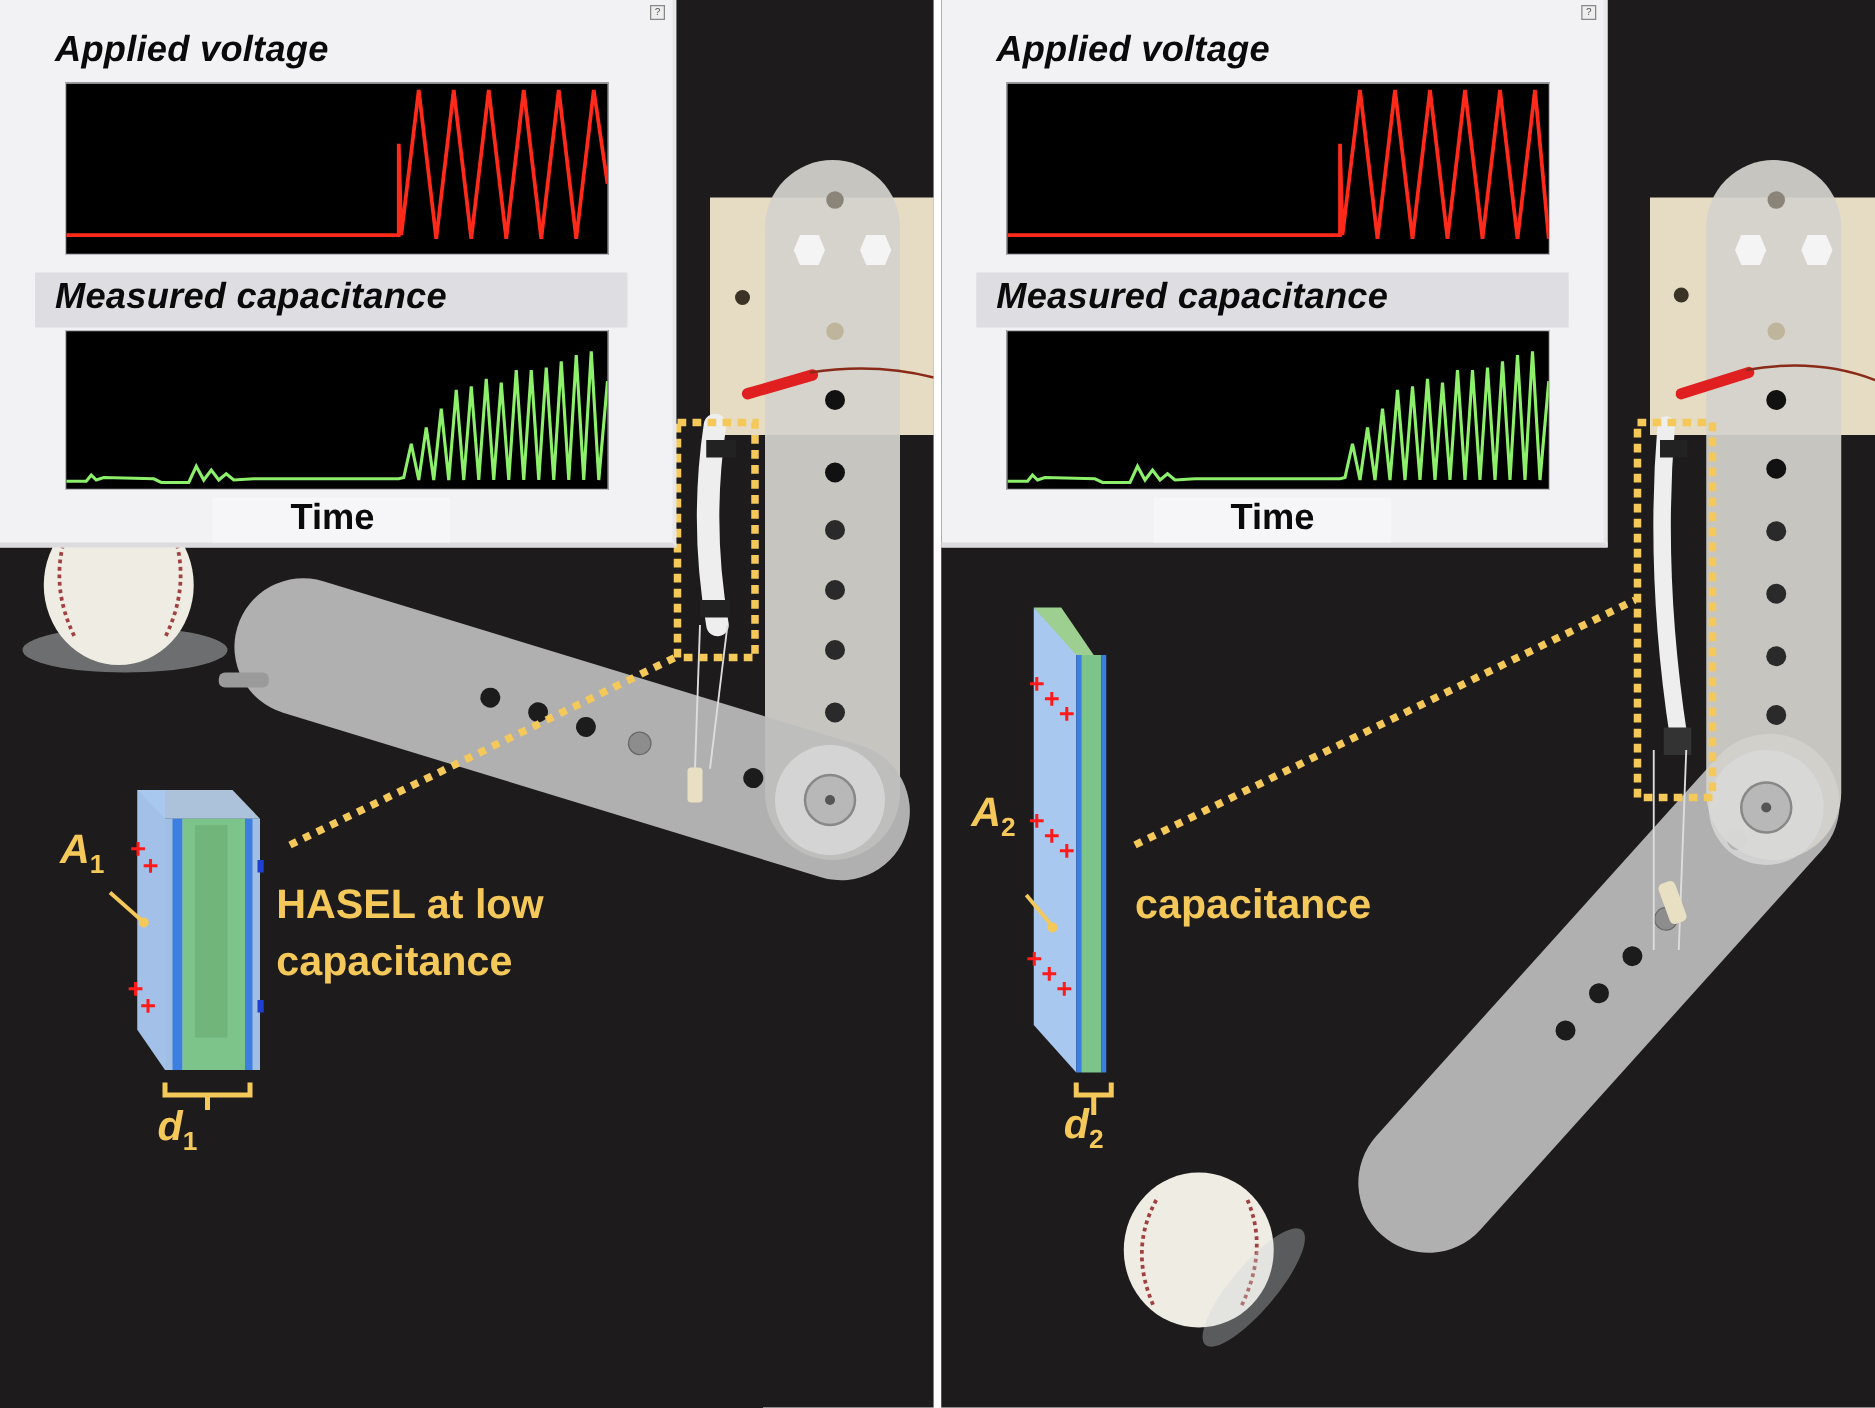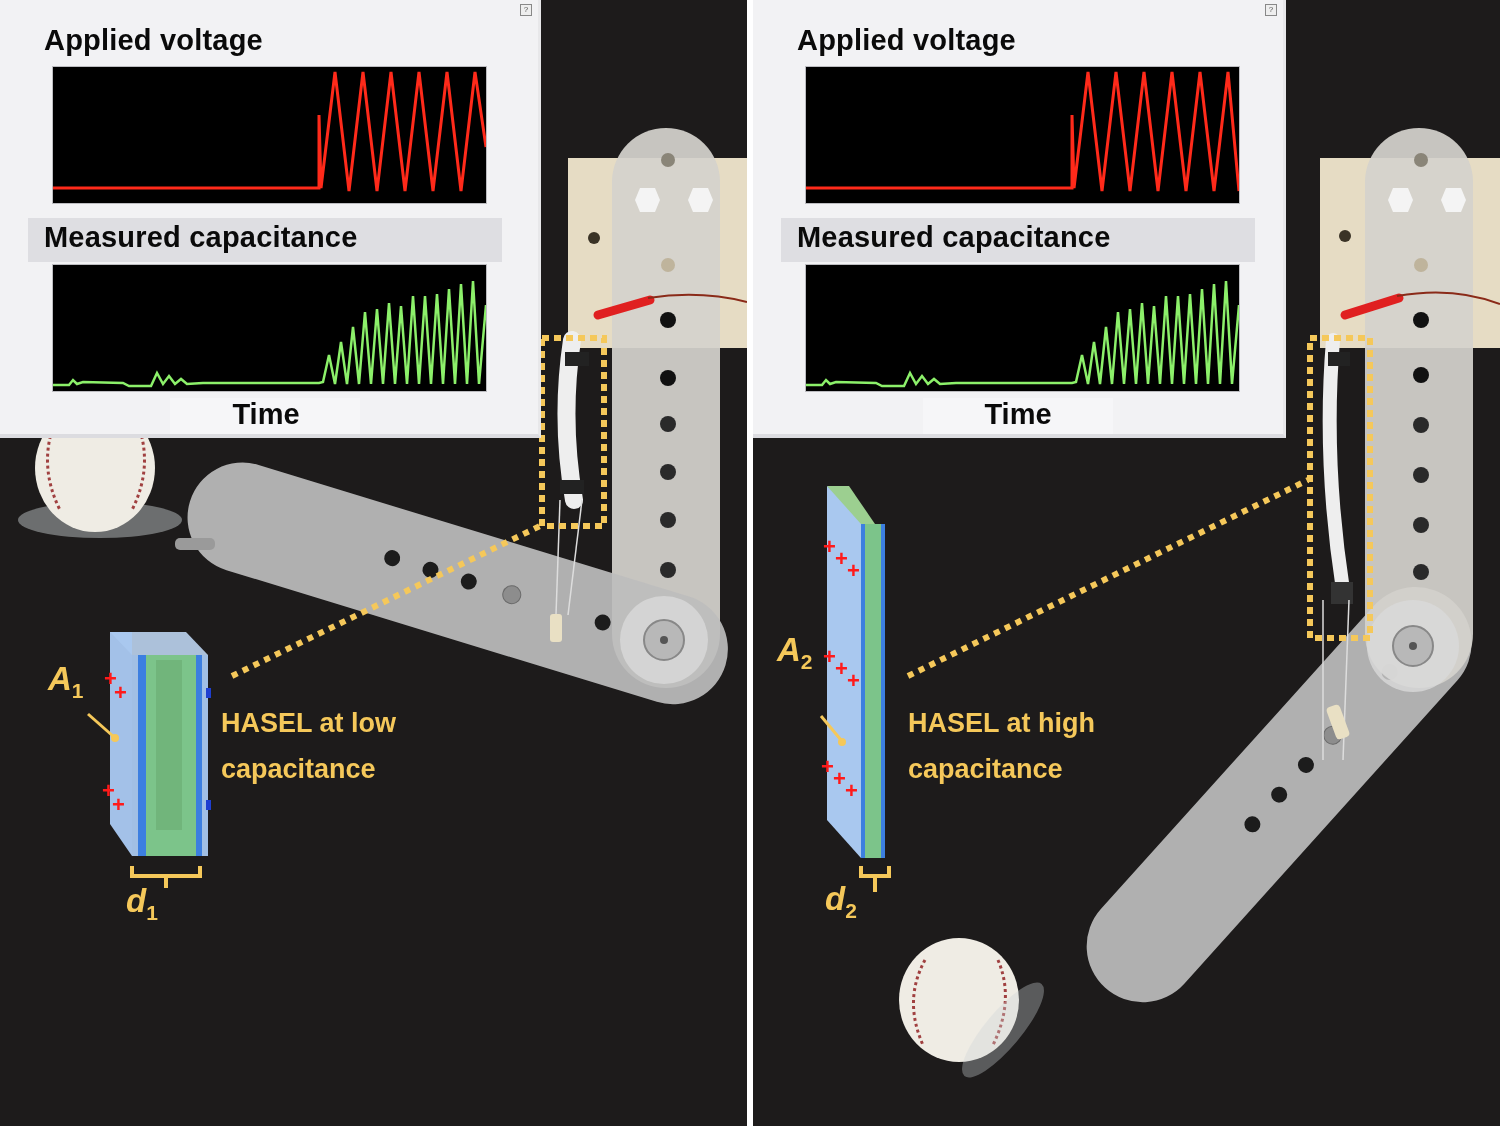--- a/index.html
+++ b/index.html
@@ -7,35 +7,35 @@
          font-family:"Liberation Sans", "DejaVu Sans", sans-serif; }
   .panel { position:absolute; top:0; width:747px; height:1126px; background:#1d1b1b; overflow:hidden; }
   .panel.left { left:0; }
   .panel.right { left:753px; }
   .divider { position:absolute; left:747px; top:0; width:6px; height:1126px; background:#ffffff; }
 
   
   .screen { position:absolute; top:0; left:0; width:538px; height:434px; background:#f2f2f4;
             border-right:3px solid #e8e8ea; border-bottom:4px solid #dcdce0; }
   .panel.right .screen { width:530px; }
-  .screen-title { position:absolute; left:44px; font-weight:bold; font-size:29px; color:#0a0a0a; letter-spacing:0.2px; }
+  .screen-title { position:absolute; left:44px; font-weight:bold; font-size:29px; color:#0a0a0a; letter-spacing:0.2px;font-style:italic; }
   .title-bar { position:absolute; left:28px; height:44px; background:#dedee2; }
   .plot { position:absolute; left:52px; width:433px; background:#000; border:1px solid #bcbcc0; }
   .plot svg { display:block; width:100%; height:100%; }
   .ticks { position:absolute; left:30px; width:20px; font-size:5px; color:#9a9aa0; text-align:right; }
   .time-label { position:absolute; top:398px; width:100%; text-align:center; font-weight:bold; font-size:29px; color:#0a0a0a; }
   .time-bar { position:absolute; top:398px; left:170px; width:190px; height:36px; background:#f6f6f8; }
   .help-btn { position:absolute; top:4px; right:6px; width:10px; height:10px; border:1px solid #888; font-size:8px;
               line-height:10px; text-align:center; color:#555; background:#eee; }
 
   
   .photo { position:absolute; left:0; top:0; width:747px; height:1126px; }
 
   
-  .caption { position:absolute; color:#f5c85a; font-weight:bold; font-size:27px; line-height:46px; }
+  .caption { position:absolute; color:#f5c85a; font-weight:bold; font-size:33px; line-height:46px; }
   .var { position:absolute; color:#f5c85a; font-weight:bold; font-style:italic; font-size:33px; }
   .var sub { font-size:21px; font-style:normal; vertical-align:-8px; }
 </style>
 </head>
 <body>
 
 <div class="panel left">
 
   <svg class="photo" viewBox="0 0 747 1126">
 
@@ -219,18 +219,17 @@
     <div class="plot" style="top:264px;height:126px;">
       <svg viewBox="0 0 433 126" preserveAspectRatio="none">
         <polyline fill="none" stroke="#8cf06a" stroke-width="2.5" points="0,120 16,120 20,115 24,119 30,117 70,118 76,121 98,121 104,108 110,119 116,111 122,119 128,114 134,119 150,118 266,118 270,117 276,90 282,119 288,77 294,119 300,62 306,119 312,47 318,119 324,44 330,119 336,38 342,119 348,41 354,119 360,31 366,119 372,31 378,119 384,29 390,119 396,24 402,119 408,19 414,119 420,16 426,119 433,40"></polyline>
       </svg>
     </div>
     <div class="time-bar"></div>
     <div class="time-label" style="left:0px;">Time</div>
   </div>
 
   <div class="var" style="left:24px;top:631px;"><span>A</span><sub>2</sub></div>
-  <div class="var" style="left:72px;top:880px;"><span>d</span><sub>2</sub></div>
+  <div class="var" style="left:98px;top:880px;"><span>d</span><sub>2</sub></div>
   <div class="caption" style="left:155px;top:700px;">
-    <div>HASEL at high</div>
     <div>capacitance</div>
   </div>
 </div>
 
 </body></html>

